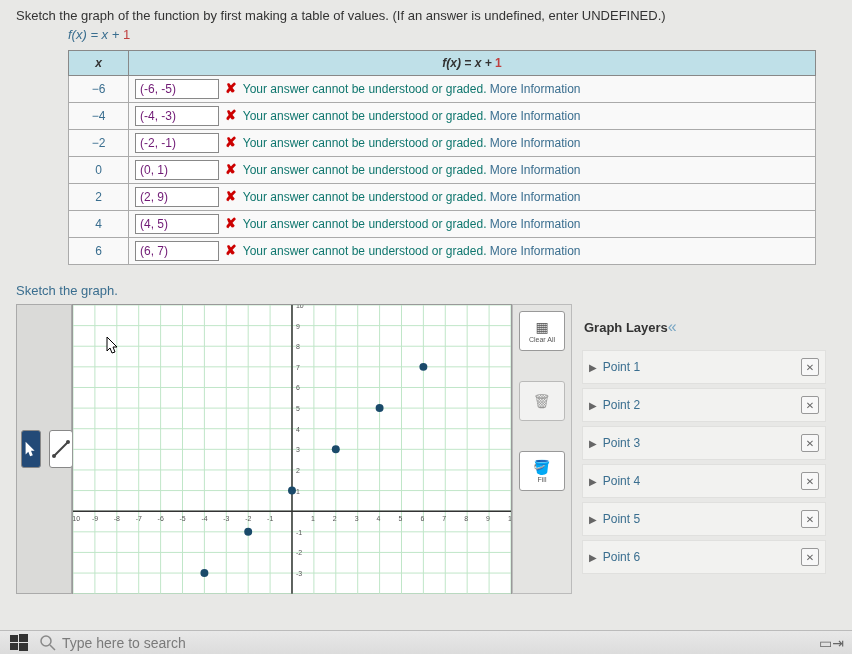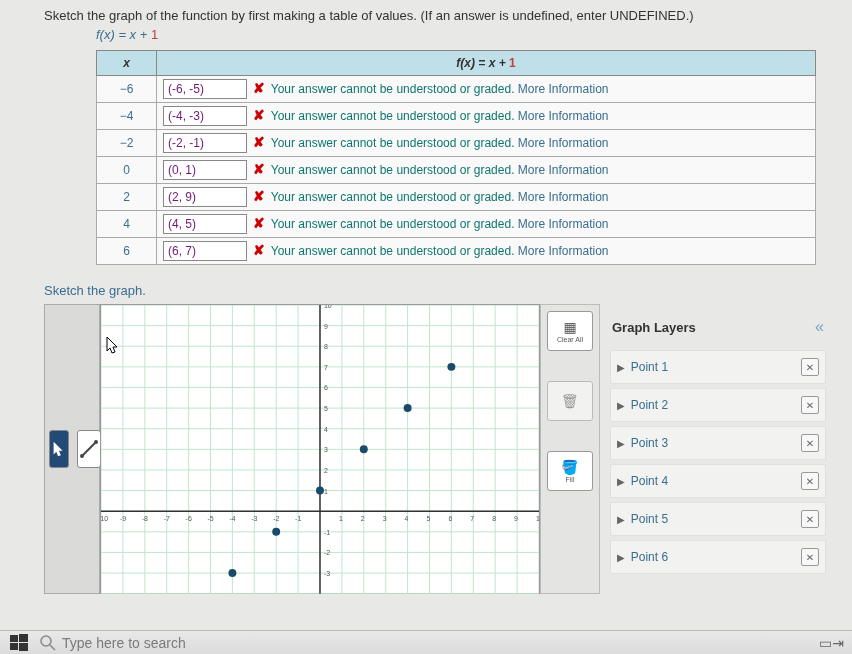--- a/index.html
+++ b/index.html
@@ -6,21 +6,21 @@
     body {
       font-family: Verdana, Arial, sans-serif;
       font-size: 12px;
       background: #e8e8e6;
       width: 852px;
       height: 654px;
       overflow: hidden;
       position: relative;
       color: #333;
     }
-    .content { padding: 8px 16px; margin-left: 28px; }
+    .content { padding: 8px 16px; }
     .question { color: #333; font-size: 13px; margin-bottom: 4px; }
     .formula { font-style: italic; color: #3a6e8f; margin-left: 52px; margin-bottom: 8px; font-size: 13px; }
     .formula .one { color: #c04040; font-style: normal; }
     .tbl-wrap { margin-left: 52px; margin-right: 20px; }
     table.values { border-collapse: collapse; width: 100%; background: #f9f9f9; border: 1px solid #999; }
     table.values th { background: #bfe0e8; border: 1px solid #888; padding: 5px; font-weight: bold; font-style: italic; color: #333; }
     table.values th .fx { font-style: italic; }
     table.values th .one { color: #c04040; font-style: normal; }
     table.values td { border: 1px solid #aaa; padding: 3px 6px; text-align: center; vertical-align: middle; }
     table.values td.xcol { width: 60px; color: #3a6e8f; }
@@ -38,21 +38,21 @@
     .graphpane { position: relative; width: 440px; height: 290px; background: #fff; border: 1px solid #999; }
     .grid { position: absolute; inset: 0; }
     .grid line { stroke: #bfe6c8; stroke-width: 1; }
     .grid .axis { stroke: #333; stroke-width: 1.5; }
     .axislabel { font-size: 7px; fill: #555; }
     .datapoint { fill: #1a4a6a; }
     .actioncol { width: 60px; background: #e4e4e2; border: 1px solid #bbb; padding: 6px; display: flex; flex-direction: column; gap: 30px; align-items: center; }
     .abtn { width: 46px; height: 40px; background: #fff; border: 1px solid #999; border-radius: 3px; display: flex; flex-direction: column; align-items: center; justify-content: center; font-size: 7px; cursor: pointer; color: #555; }
     .abtn .ico { font-size: 14px; margin-bottom: 1px; }
     .layers { flex: 1; padding: 8px 10px; }
-    .layers-head { display: flex; justify-content: space-between; align-items: center; padding: 6px 2px 14px; }
+    .layers-head { display: flex; align-items: center; padding: 6px 2px 14px; }
     .layers-title { font-weight: bold; color: #333; font-size: 13px; }
     .collapse { color: #7aa7c4; font-size: 16px; cursor: pointer; }
     .layer-row { display: flex; align-items: center; justify-content: space-between; background: #f2f2f0; padding: 7px 6px; margin-bottom: 4px; border: 1px solid #e0e0de; }
     .layer-row .tri { color: #666; font-size: 10px; margin-right: 6px; }
     .layer-row .name { flex: 1; color: #3a6e8f; font-size: 12px; }
     .delbtn { width: 18px; height: 18px; border: 1px solid #999; background: #f8f8f8; color: #666; font-size: 10px; display: flex; align-items: center; justify-content: center; cursor: pointer; border-radius: 2px; }
     .taskbar { position: absolute; bottom: 0; left: 0; right: 0; height: 24px; background: linear-gradient(#e8e8e8,#dcdcdc); border-top: 1px solid #bbb; display: flex; align-items: center; padding: 0 8px; gap: 10px; }
     .winbtn { width: 22px; height: 22px; display: flex; align-items: center; justify-content: center; }
     .search { color: #7a7a7a; font-size: 14px; display: flex; align-items: center; gap: 6px; }
     .cursor { position:absolute; left: 105px; top: 335px; pointer-events:none; }

